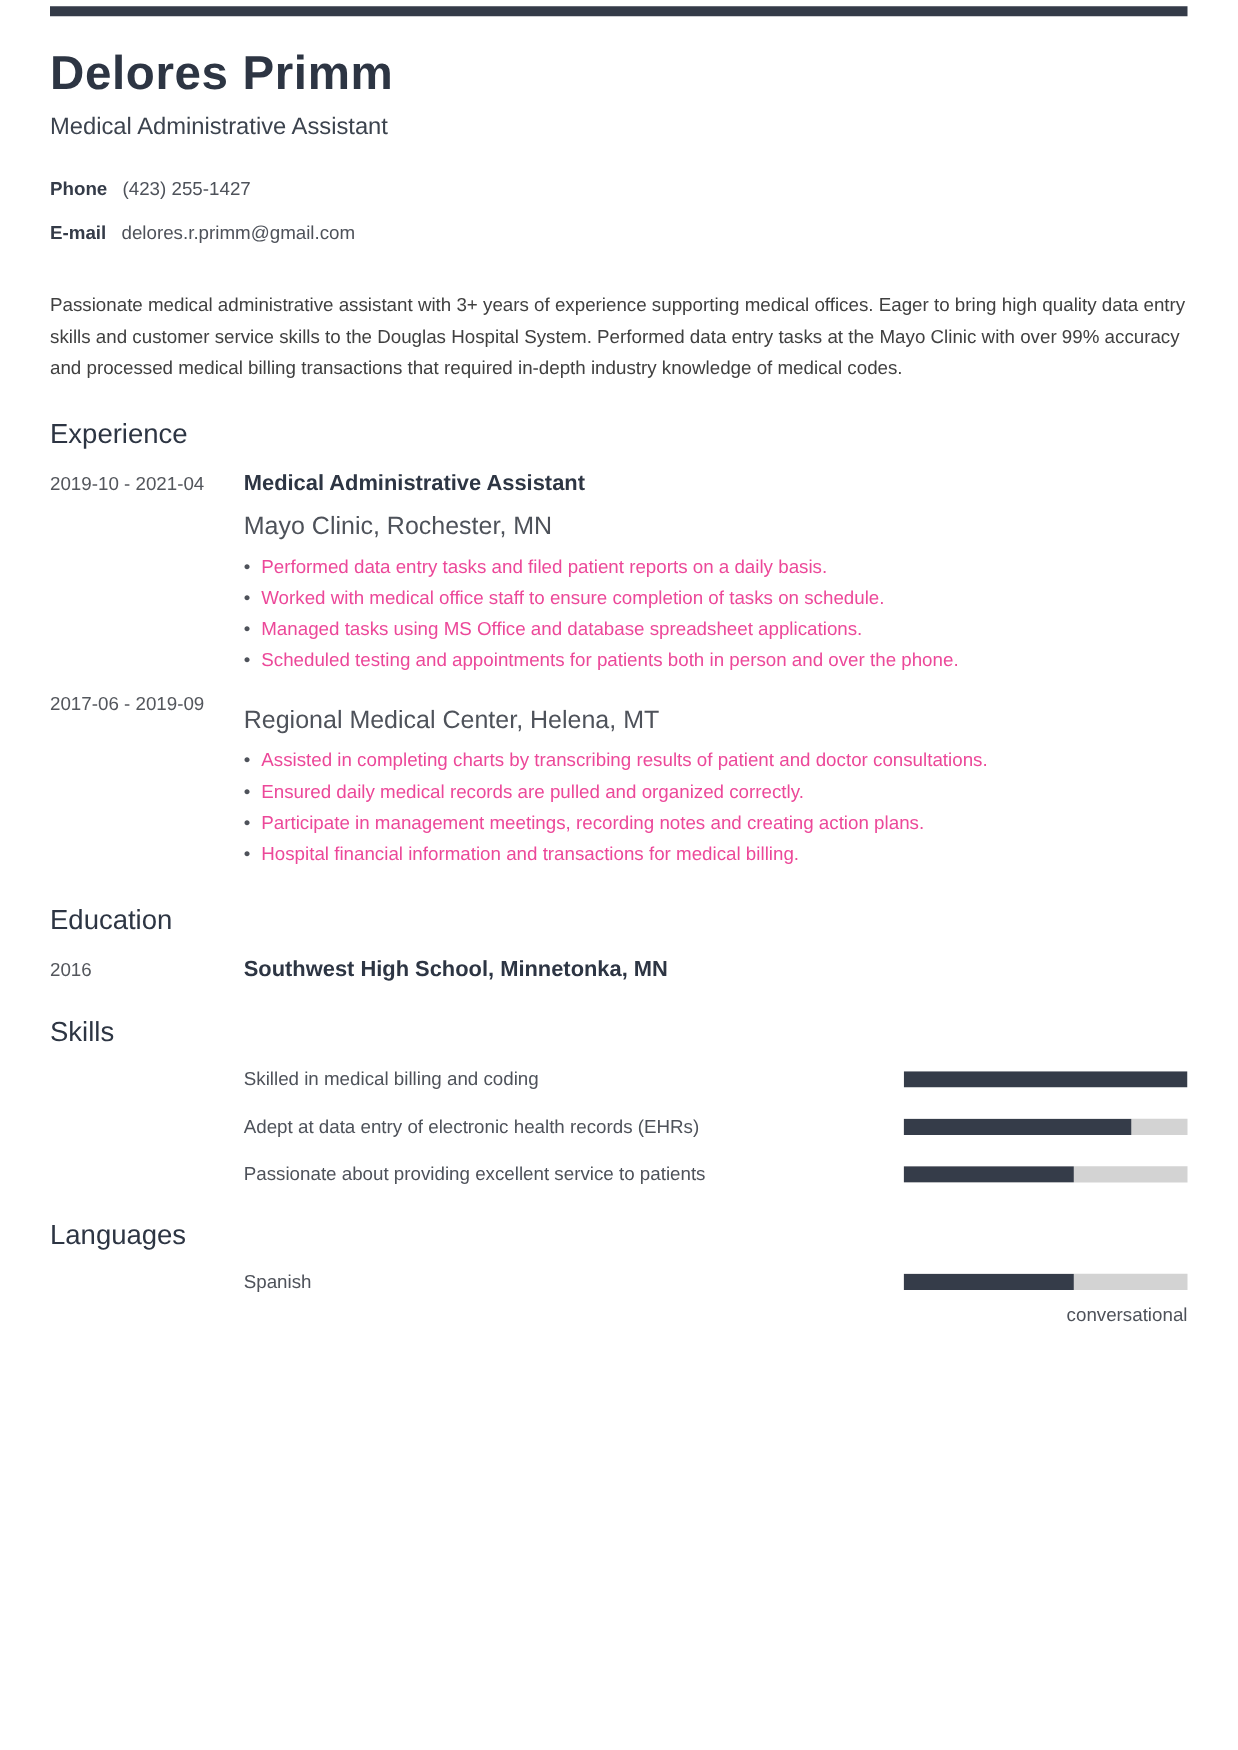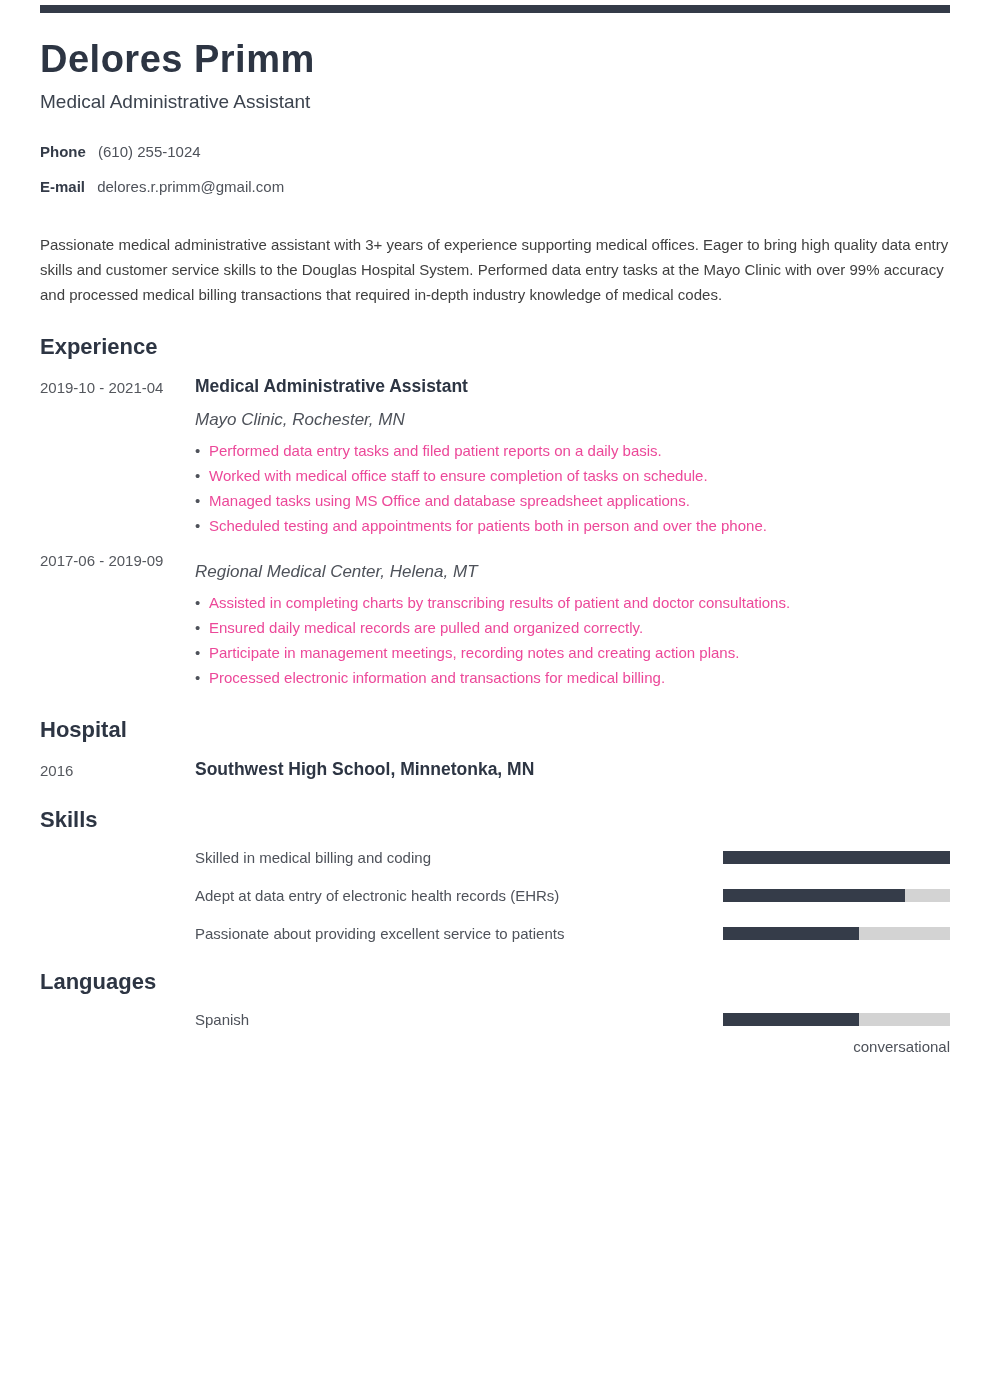--- a/index.html
+++ b/index.html
@@ -25,32 +25,32 @@
   .contact { margin-top:30px; }
   .contact-row { font-size:15px; margin-bottom:18px; }
   .contact-label { font-weight:bold; color:#343b48; margin-right:8px; }
   .contact-value { color:#4e525a; }
 
   .summary {
     margin-top:37px; font-size:15px; line-height:25px; color:#404040;
   }
 
   .section-heading {
-    font-size:22px; font-weight:bold; color:#2d3543;
+    font-size:22px; font-weight:normal; color:#2d3543;
     margin-top:27px; margin-bottom:16px;
   }
 
   .entry { display:flex; margin-bottom:11px; }
   .entry-left {
     width:155px; flex-shrink:0;
     font-size:15px; color:#54575d; padding-top:3px;
   }
   .entry-right { flex:1; }
   .entry-title { font-size:17.5px; font-weight:bold; color:#2d3543; }
-  .entry-company { font-style:italic; font-size:17px; color:#4e525a; margin-top:13px; }
+  .entry-company { font-size:20px; color:#4e525a; margin-top:13px; }
   ul.bullets { list-style:none; margin-top:8px; }
   ul.bullets li {
     position:relative; padding-left:14px;
     font-size:15px; line-height:25px; color:#ec4899;
   }
   ul.bullets li::before { content:"\2022"; position:absolute; left:0; color:#4e525a; }
 
   .edu-entry { margin-bottom:4px; }
 
   .meter-row {
@@ -74,21 +74,21 @@
 <div class="top-bar"></div>
 
 <div class="content">
 
   <div class="name">Delores Primm</div>
   <div class="job-headline">Medical Administrative Assistant</div>
 
   <div class="contact">
     <div class="contact-row">
       <span class="contact-label">Phone</span>
-      <span class="contact-value">(610) 255-1024</span>
+      <span class="contact-value">(423) 255-1427</span>
     </div>
     <div class="contact-row">
       <span class="contact-label">E-mail</span>
       <span class="contact-value">delores.r.primm@gmail.com</span>
     </div>
   </div>
 
   <div class="summary">Passionate medical administrative assistant with 3+ years of experience supporting medical offices. Eager to bring high quality data entry skills and customer service skills to the Douglas Hospital System. Performed data entry tasks at the Mayo Clinic with over 99% accuracy and processed medical billing transactions that required in-depth industry knowledge of medical codes.</div>
 
   <div class="section-heading">Experience</div>
@@ -108,26 +108,26 @@
   </div>
 
   <div class="entry">
     <div class="entry-left">2017-06 - 2019-09</div>
     <div class="entry-right">
       <div class="entry-company">Regional Medical Center, Helena, MT</div>
       <ul class="bullets">
         <li>Assisted in completing charts by transcribing results of patient and doctor consultations.</li>
         <li>Ensured daily medical records are pulled and organized correctly.</li>
         <li>Participate in management meetings, recording notes and creating action plans.</li>
-        <li>Processed electronic information and transactions for medical billing.</li>
+        <li>Hospital financial information and transactions for medical billing.</li>
       </ul>
     </div>
   </div>
 
-  <div class="section-heading">Hospital</div>
+  <div class="section-heading">Education</div>
 
   <div class="entry edu-entry">
     <div class="entry-left">2016</div>
     <div class="entry-right">
       <div class="entry-title">Southwest High School, Minnetonka, MN</div>
     </div>
   </div>
 
   <div class="section-heading">Skills</div>
 

